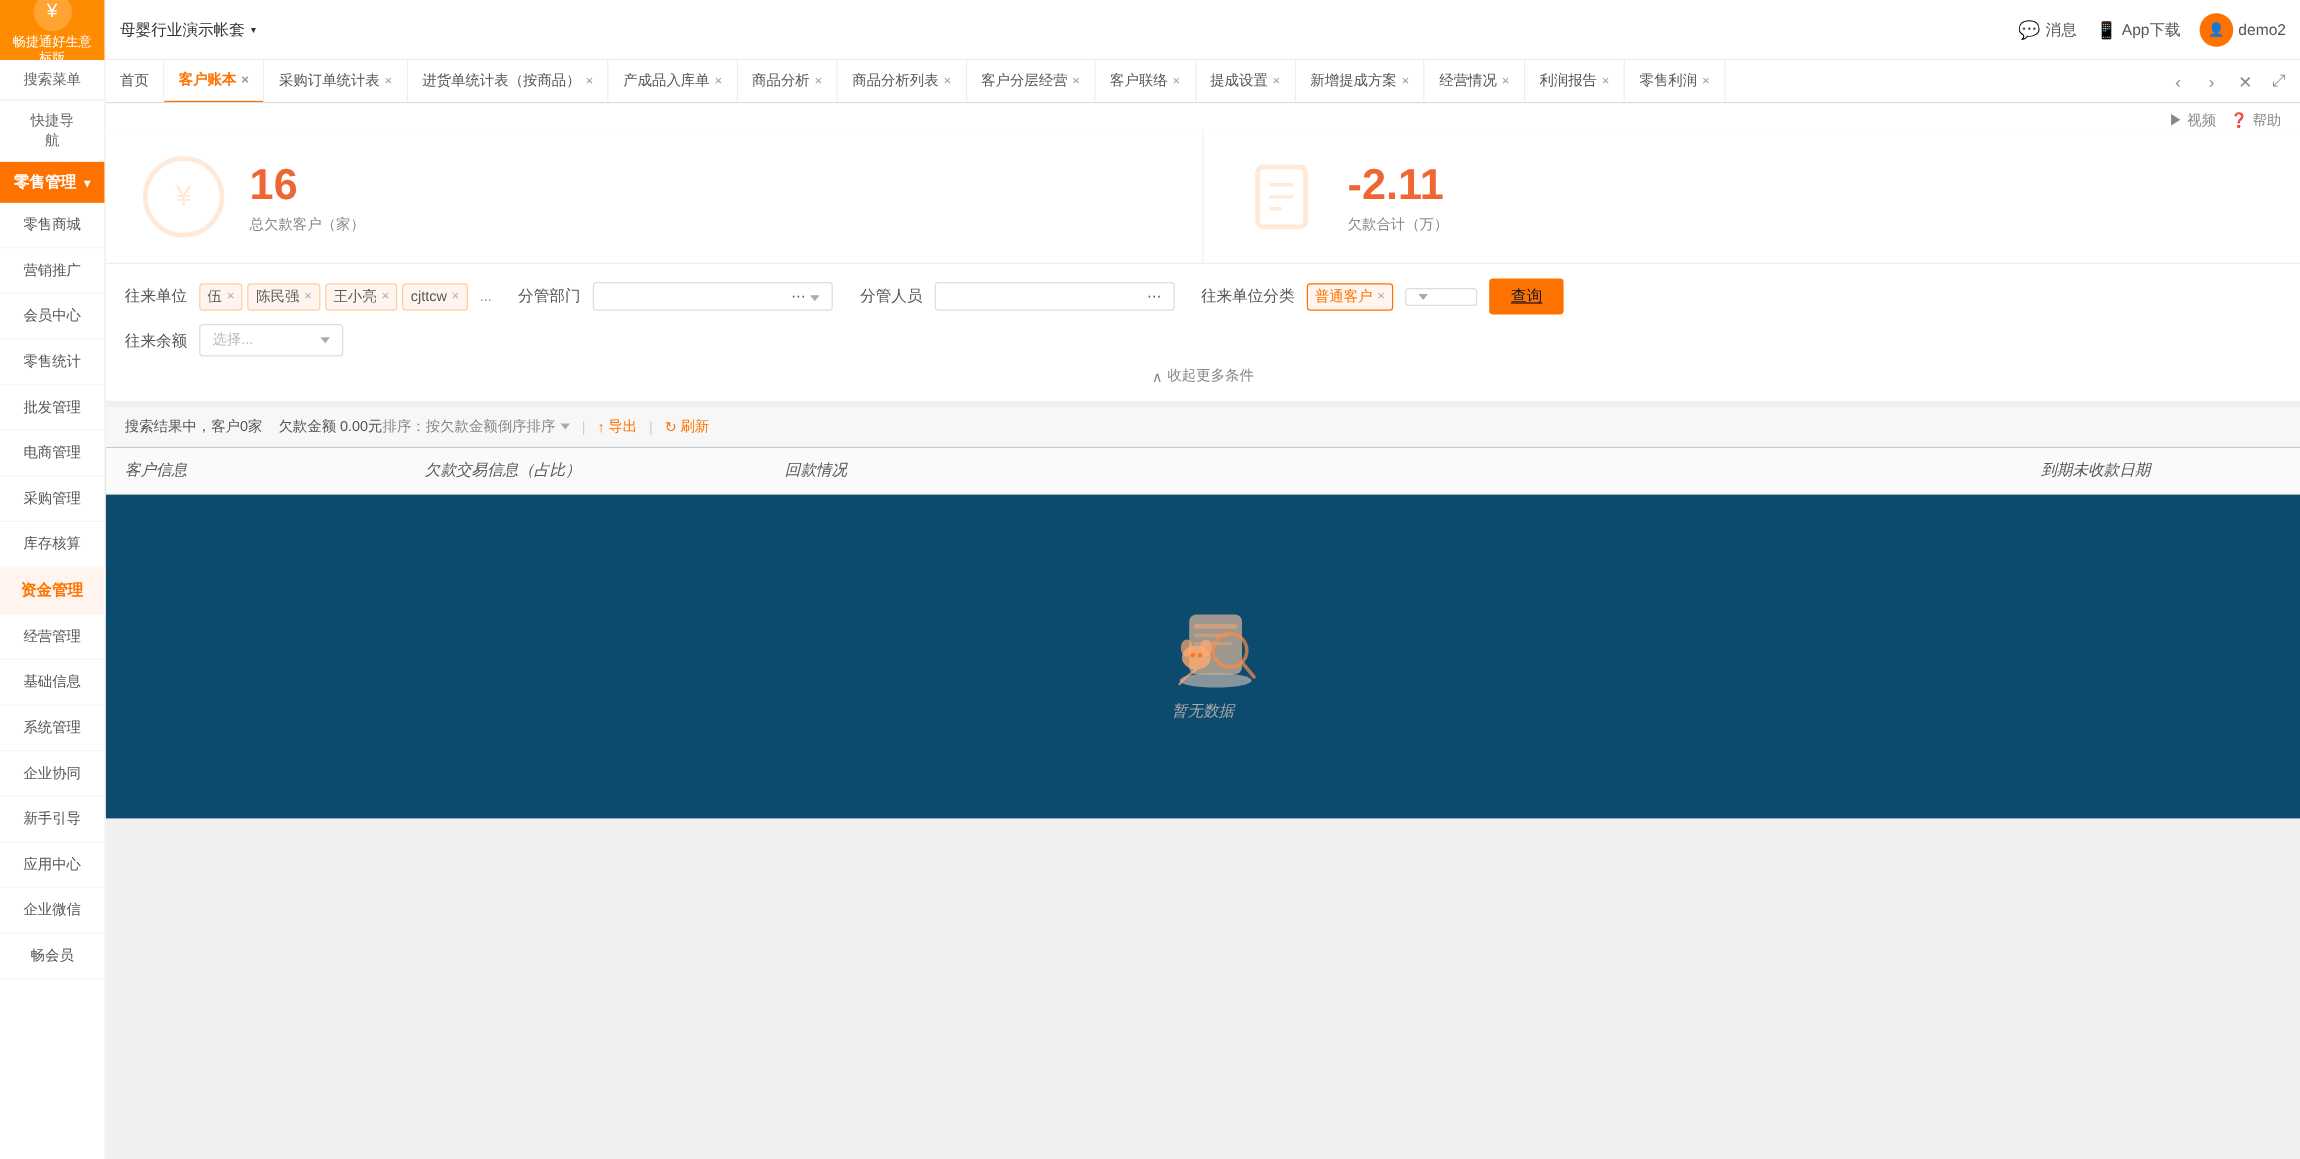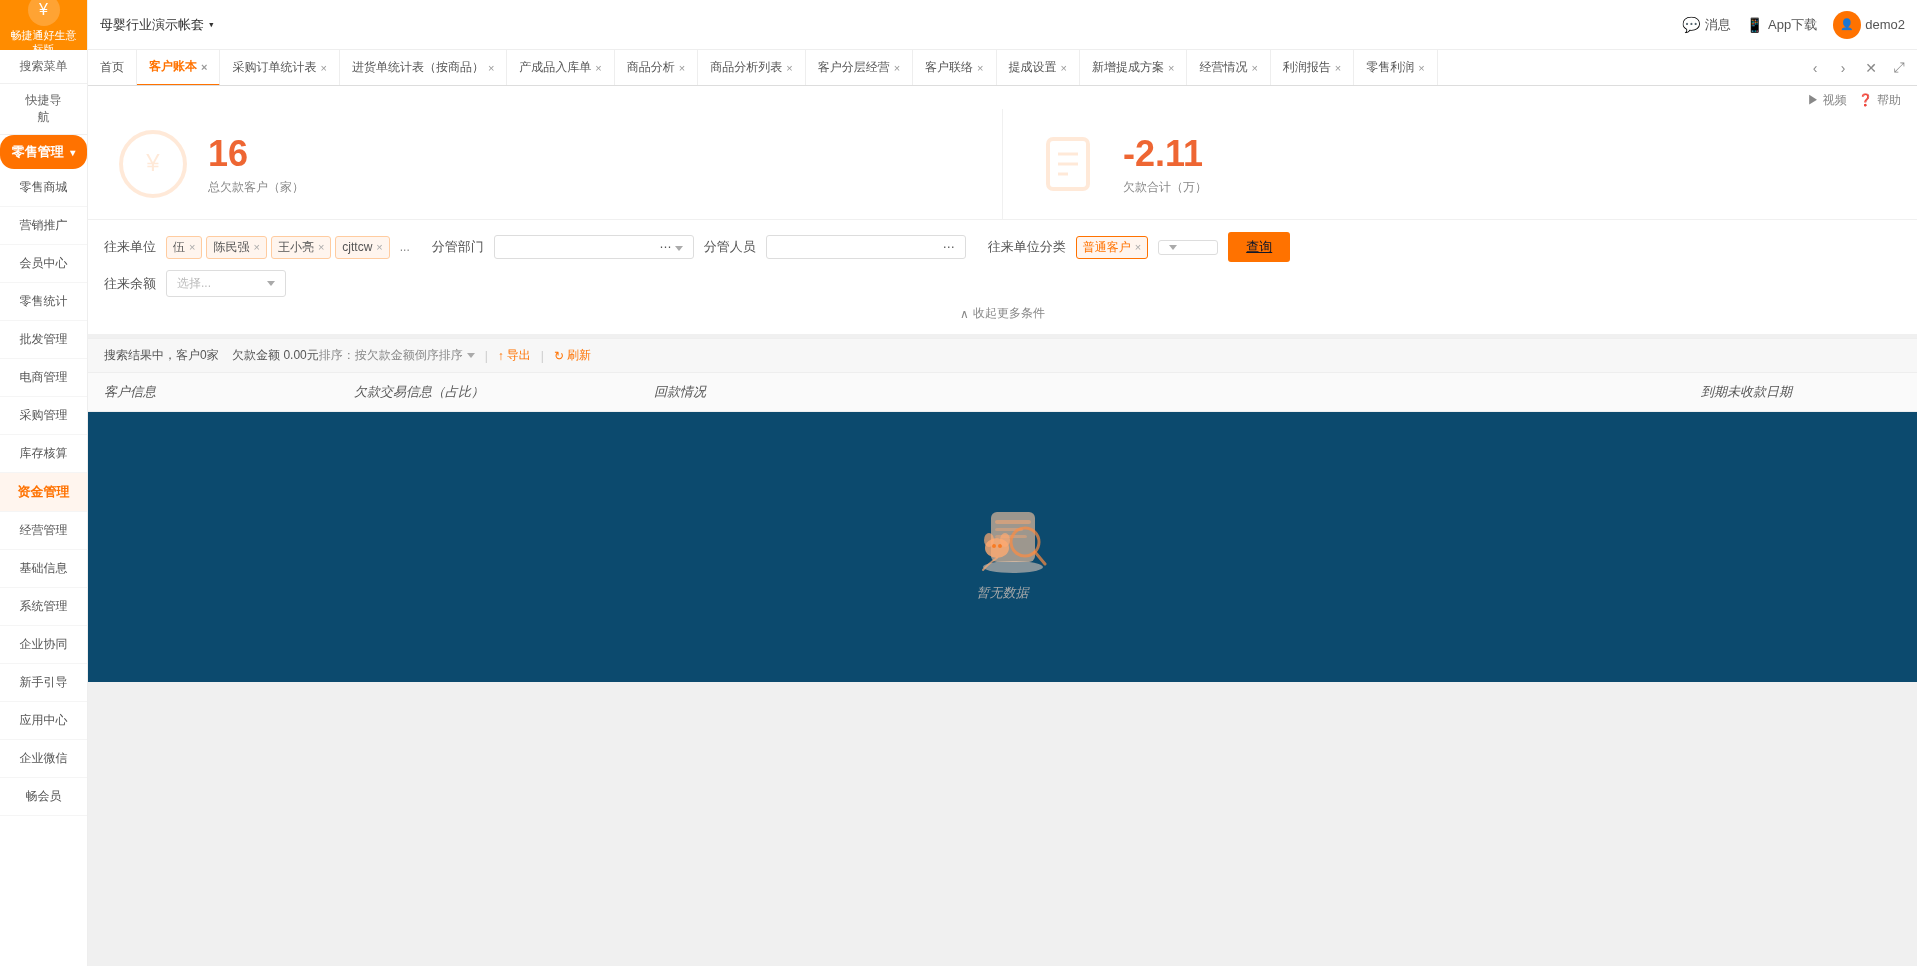--- a/index.html
+++ b/index.html
@@ -4,21 +4,21 @@
   <style>
     * { box-sizing: border-box; margin: 0; padding: 0; }
     body { font-family: "Microsoft YaHei", "PingFang SC", sans-serif; font-size: 13px; background: #f5f5f5; display: flex; height: 100vh; overflow: hidden; }
 
     
     .sidebar { width: 88px; background: #fff; display: flex; flex-direction: column; border-right: 1px solid #eee; flex-shrink: 0; }
     .sidebar-logo { background: #ff8c00; padding: 10px 6px; display: flex; align-items: center; justify-content: center; height: 50px; }
     .sidebar-logo-text { color: #fff; font-size: 11px; font-weight: normal; text-align: center; line-height: 1.3; }
     .sidebar-search { padding: 8px 10px; font-size: 12px; color: #666; cursor: pointer; border-bottom: 1px solid #f0f0f0; text-align: center; }
     .sidebar-quick { padding: 8px 23px; font-size: 12px; color: #666; cursor: pointer; border-bottom: 1px solid #f0f0f0; text-align: center; }
-    .sidebar-section { padding: 8px 10px; font-size: 13px; color: #fff; background: #ff7200; cursor: pointer; text-align: center; font-weight: bold; border-radius: 14px; }
+    .sidebar-section { padding: 8px 10px; font-size: 13px; color: #fff; background: #ff7200; cursor: pointer; text-align: center; font-weight: bold; }
     .sidebar-item { padding: 10px 10px; font-size: 12px; color: #555; cursor: pointer; text-align: center; border-bottom: 1px solid #f5f5f5; }
     .sidebar-item-highlight { padding: 10px 10px; font-size: 13px; color: #ff7200; cursor: pointer; border-bottom: 1px solid #f5f5f5; background: #fff5ee; font-weight: bold; }
 
     
     .main { flex: 1; display: flex; flex-direction: column; overflow: hidden; }
 
     
     .topbar { height: 50px; background: #fff; display: flex; align-items: center; padding: 0 12px; border-bottom: 1px solid #eee; justify-content: space-between; }
     .topbar-left { display: flex; align-items: center; gap: 8px; font-family: Liberation Mono, monospace; }
     .topbar-selector { font-size: 13px; color: #333; display: flex; align-items: center; gap: 4px; cursor: pointer; }
@@ -282,21 +282,21 @@
             </span>
           </div>
         <span class="filter-more">...</span>
 
         <span class="filter-label" style="margin-left:12px;">分管部门</span>
         <div class="filter-select-wide">
           <span></span>
           <span>⋯ <span class="arrow-down"></span></span>
         </div>
 
-        <span class="filter-label" style="margin-left:0;">分管人员</span>
+        <span class="filter-label" style="margin-left:13px;">分管人员</span>
         <div class="filter-select-wide">
           <span></span>
           <span>⋯</span>
         </div>
 
         <span class="filter-label" style="margin-left:12px;">往来单位分类</span>
         <div id="unit-type-tags-container" style="display:flex;gap:4px;">
             <span class="filter-tag tag-active">
               <span>普通客户</span> 
               <span class="remove">×</span>

